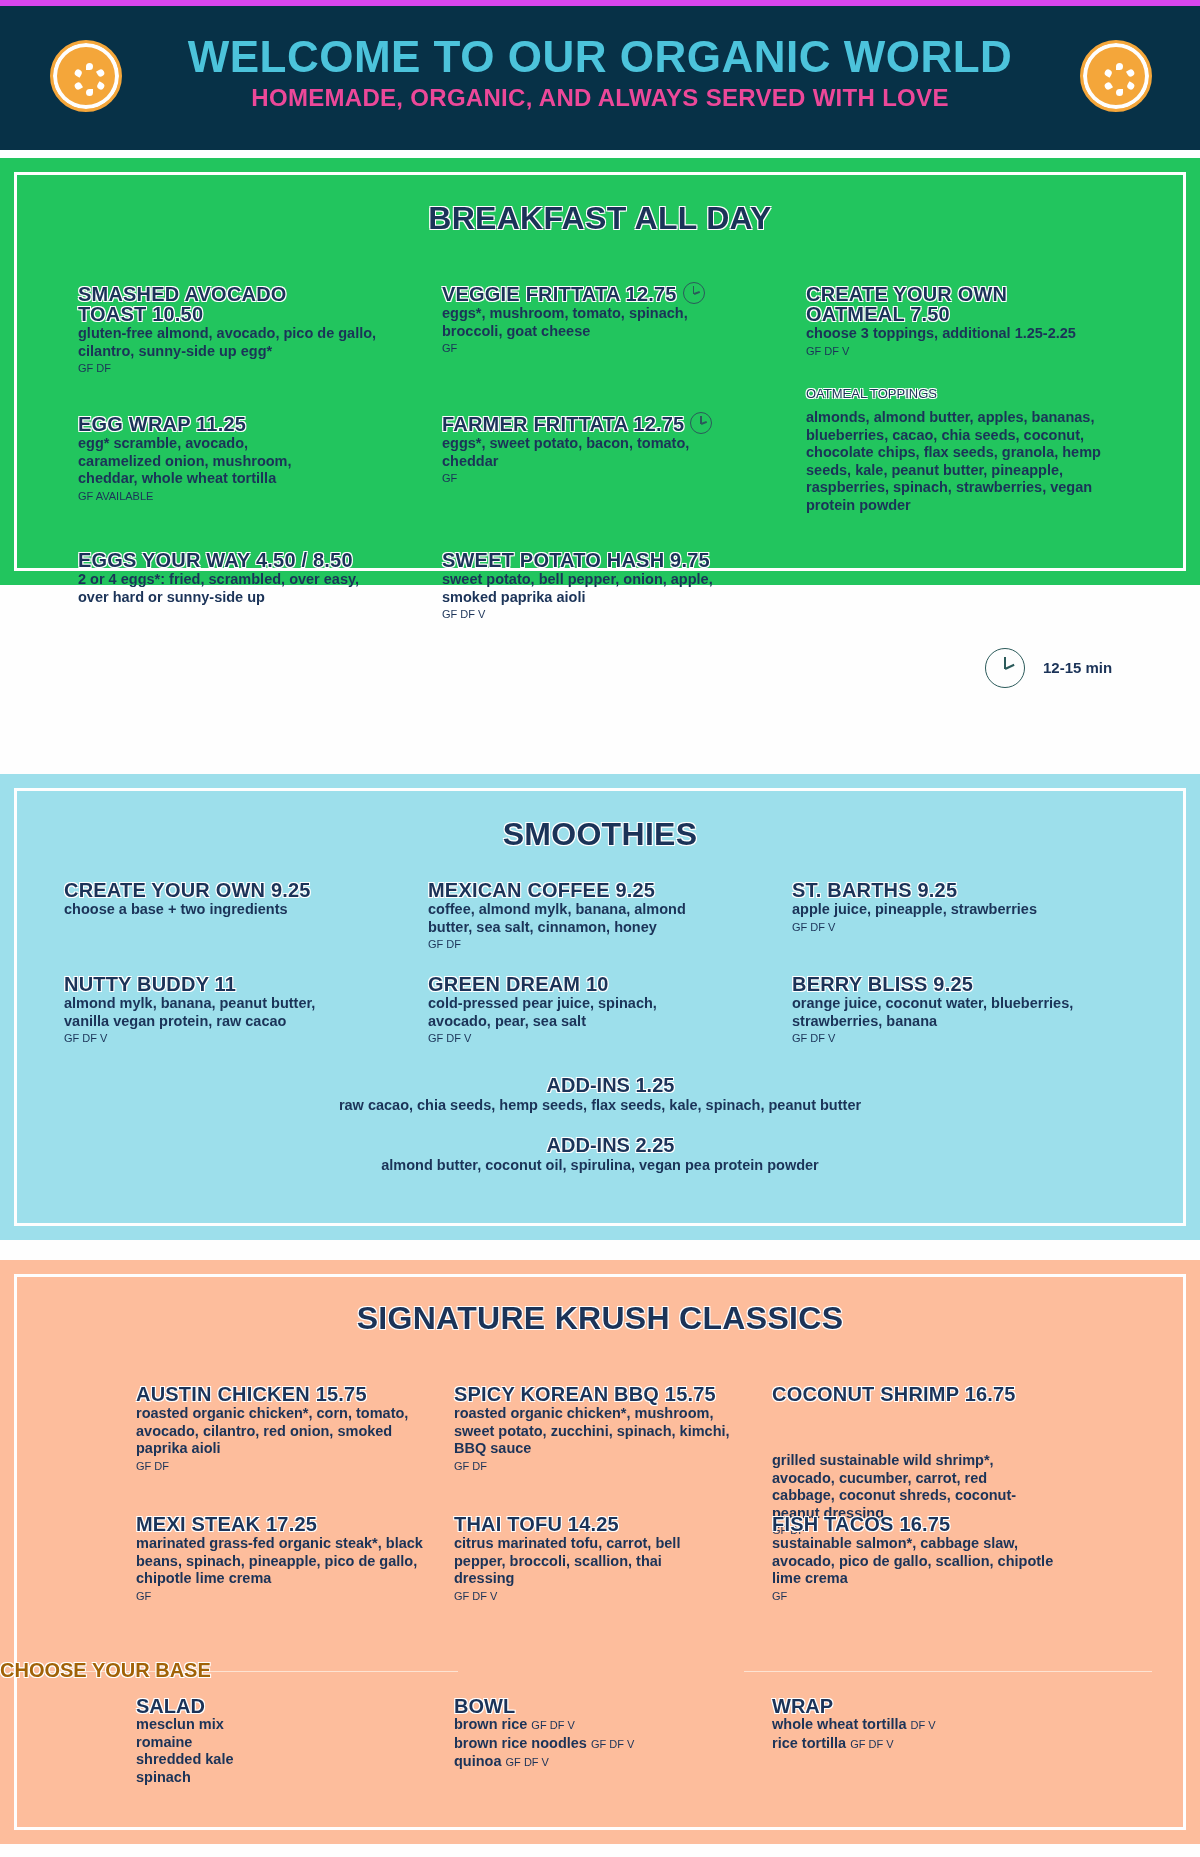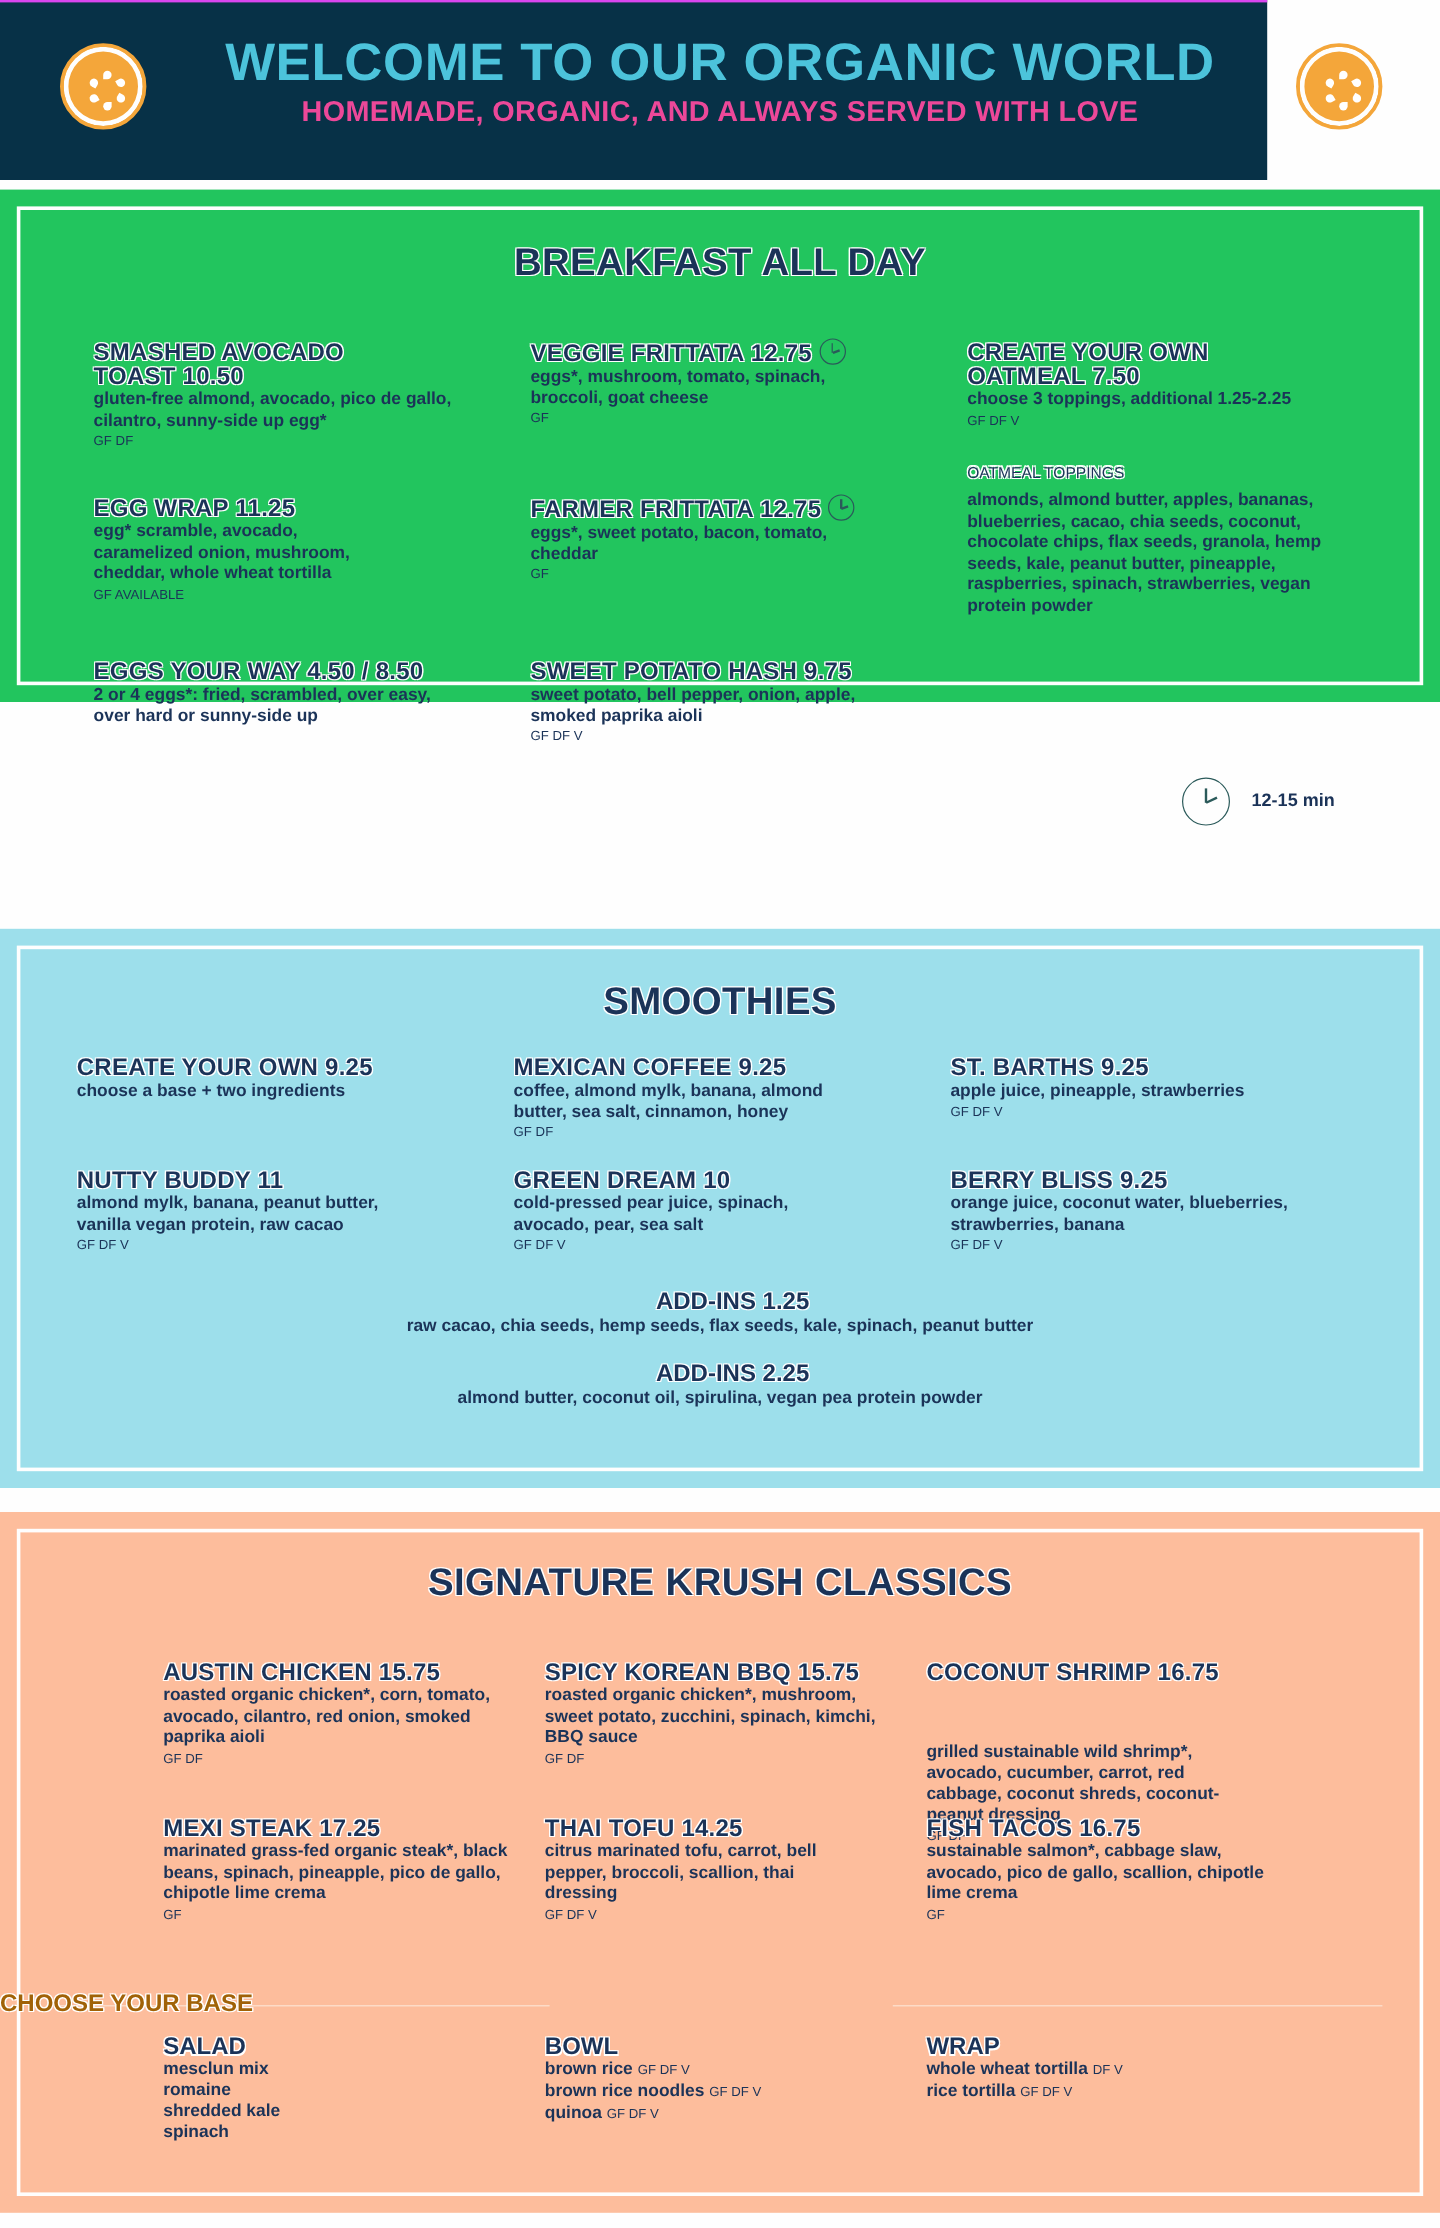--- a/index.html
+++ b/index.html
@@ -1,19 +1,19 @@
 <!DOCTYPE html>
 <html><head>
 <meta charset="utf-8">
 <style>
   * { box-sizing: border-box; margin: 0; padding: 0; }
   html, body { width: 1200px; background: #fefefe; }
   body { font-family: "Liberation Sans", "DejaVu Sans", sans-serif; color: #1b3358; position: relative; height: 1857px; overflow: hidden; }
 
-  .header { position: absolute; left: 0; top: 0; width: 1056px; height: 150px; background: #073147; border-top: 2px solid #d946ef; }
+  .header { position: absolute; left: 0; top: 0; width: 1200px; height: 150px; background: #073147; border-top: 6px solid #d946ef; }
   .header .title { position: absolute; left: 0; width: 1200px; top: 26px; text-align: center; font-size: 44px; font-weight: 700; color: #4cc3db; letter-spacing: 0.5px; }
   .header .subtitle { position: absolute; left: 0; width: 1200px; top: 78px; text-align: center; font-size: 24px; font-weight: 700; color: #ec4899; letter-spacing: 0.3px; }
   .orange { position: absolute; top: 34px; width: 72px; height: 72px; border-radius: 50%; background: #f4a63a; border: 3px solid #f4a63a; box-shadow: inset 0 0 0 4px #fefefe; }
   .orange.left { left: 50px; }
   .orange.right { left: 1080px; }
   .orange .seg { position: absolute; left: 33px; top: 33px; width: 7px; height: 7px; background: #fff; border-radius: 50% 50% 50% 0; }
 
   .section { position: absolute; left: 0; width: 1200px; }
   .section .inner { position: absolute; left: 14px; right: 14px; top: 14px; bottom: 14px; border: 3px solid #fefefe; }
   .sec-title { position: absolute; left: 0; width: 100%; text-align: center; font-size: 32px; font-weight: 700; color: #1b3358; text-shadow: -1px -1px 0 #fff, 1px -1px 0 #fff, -1px 1px 0 #fff, 1px 1px 0 #fff; letter-spacing: 0.3px; }

